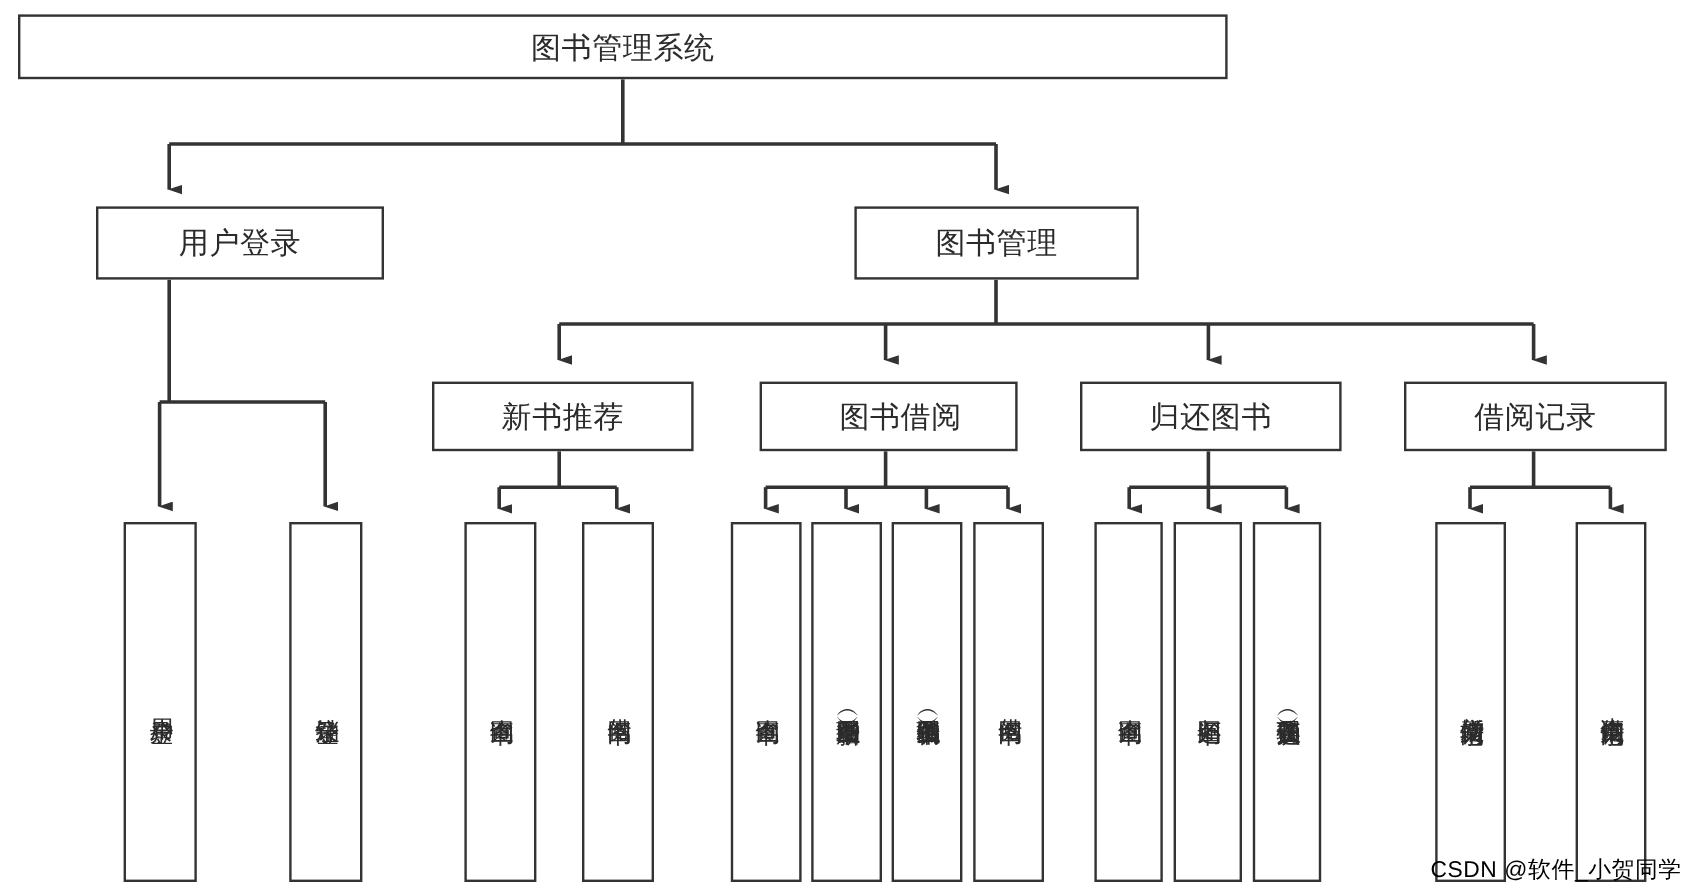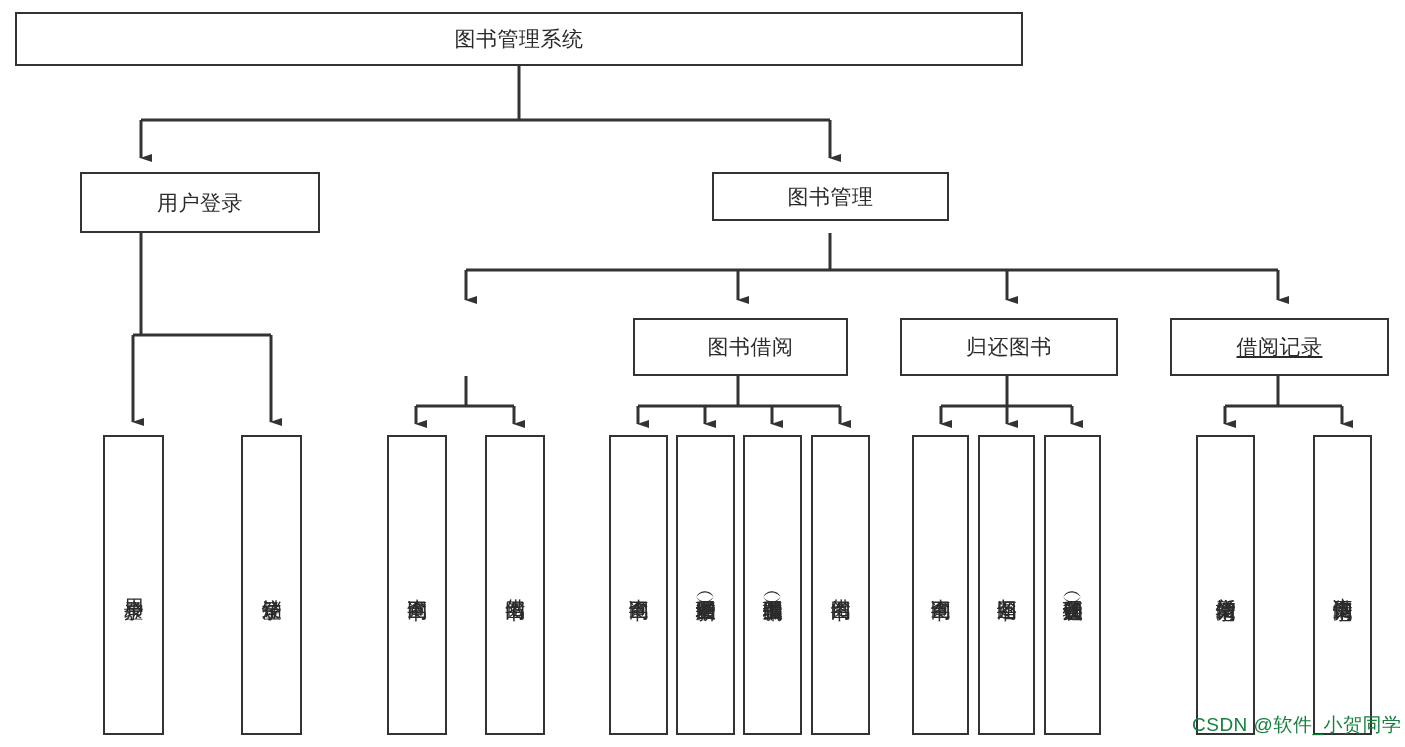--- a/index.html
+++ b/index.html
@@ -27,39 +27,39 @@
     box-sizing: border-box;
     background: #ffffff;
     border: 2px solid #333333;
     display: flex;
     align-items: center;
     justify-content: center;
     color: #2b2b2b;
     z-index: 2;
   }
   .node.horiz {
-    font-size: 21px;
+    font-size: 25px;
     letter-spacing: 0.5px;
   }
   .node.vert {
     writing-mode: vertical-rl;
     text-orientation: upright;
     font-size: 20px;
     line-height: 1.28;
     letter-spacing: 1px;
     padding: 4px 0;
     text-align: center;
   }
   .node.vert.tall {
     font-size: 20px;
     letter-spacing: 0px;
   }
   .watermark {
     position: absolute;
-    color: #15803d;
+    color: #000000;
     font-size: 19px;
     white-space: nowrap;
     z-index: 3;
     letter-spacing: 0.5px;
   }
 </style>
 </head>
 <body>
 
 <div id="canvas">
@@ -114,31 +114,34 @@
     </g>
   </svg>
 
   <div class="node horiz" style="left:15px; top:12px; width:1008px; height:54px;">
     <span>图书管理系统</span>
   </div>
 
   <div class="node horiz" style="left:80px; top:172px; width:240px; height:61px;">
     <span>用户登录</span>
   </div>
-  <div class="node horiz" style="left:712px; top:172px; width:237px; height:49px;">
+  <div class="node horiz" style="left:712px; top:172px; width:237px; height:61px;">
     <span>图书管理</span>
   </div>
 
+  <div class="node horiz" style="left:360px; top:318px; width:218px; height:58px;">
+    <span>新书推荐</span>
+  </div>
   <div class="node horiz" style="left:633px; top:318px; width:215px; height:58px;padding-left:20px;">
     <span>图书借阅</span>
   </div>
   <div class="node horiz" style="left:900px; top:318px; width:218px; height:58px;">
     <span>归还图书</span>
   </div>
-  <div class="node horiz" style="left:1170px; top:318px; width:219px; height:58px;text-decoration:underline;">
+  <div class="node horiz" style="left:1170px; top:318px; width:219px; height:58px;">
     <span>借阅记录</span>
   </div>
 
   <div class="node vert" style="left:103px; top:435px; width:61px; height:300px;">
     <span>用户登录</span>
   </div>
   <div class="node vert" style="left:241px; top:435px; width:61px; height:300px;">
     <span>注销登录</span>
   </div>
 

